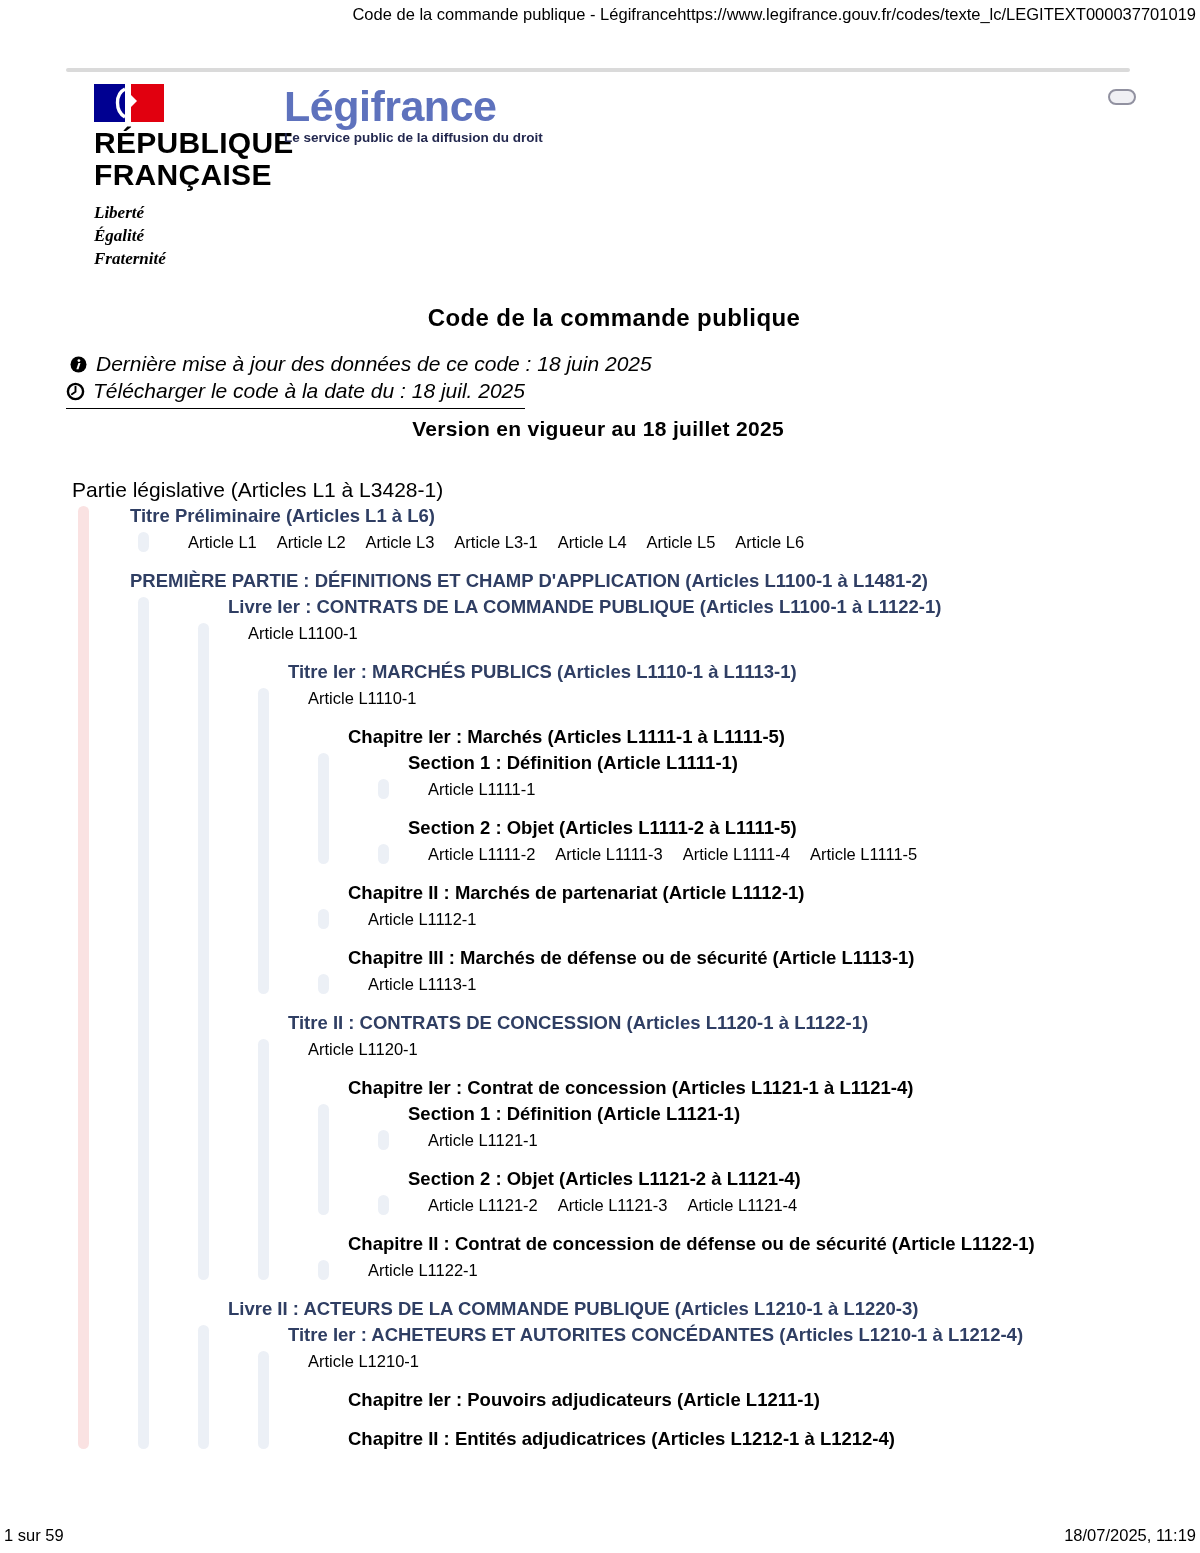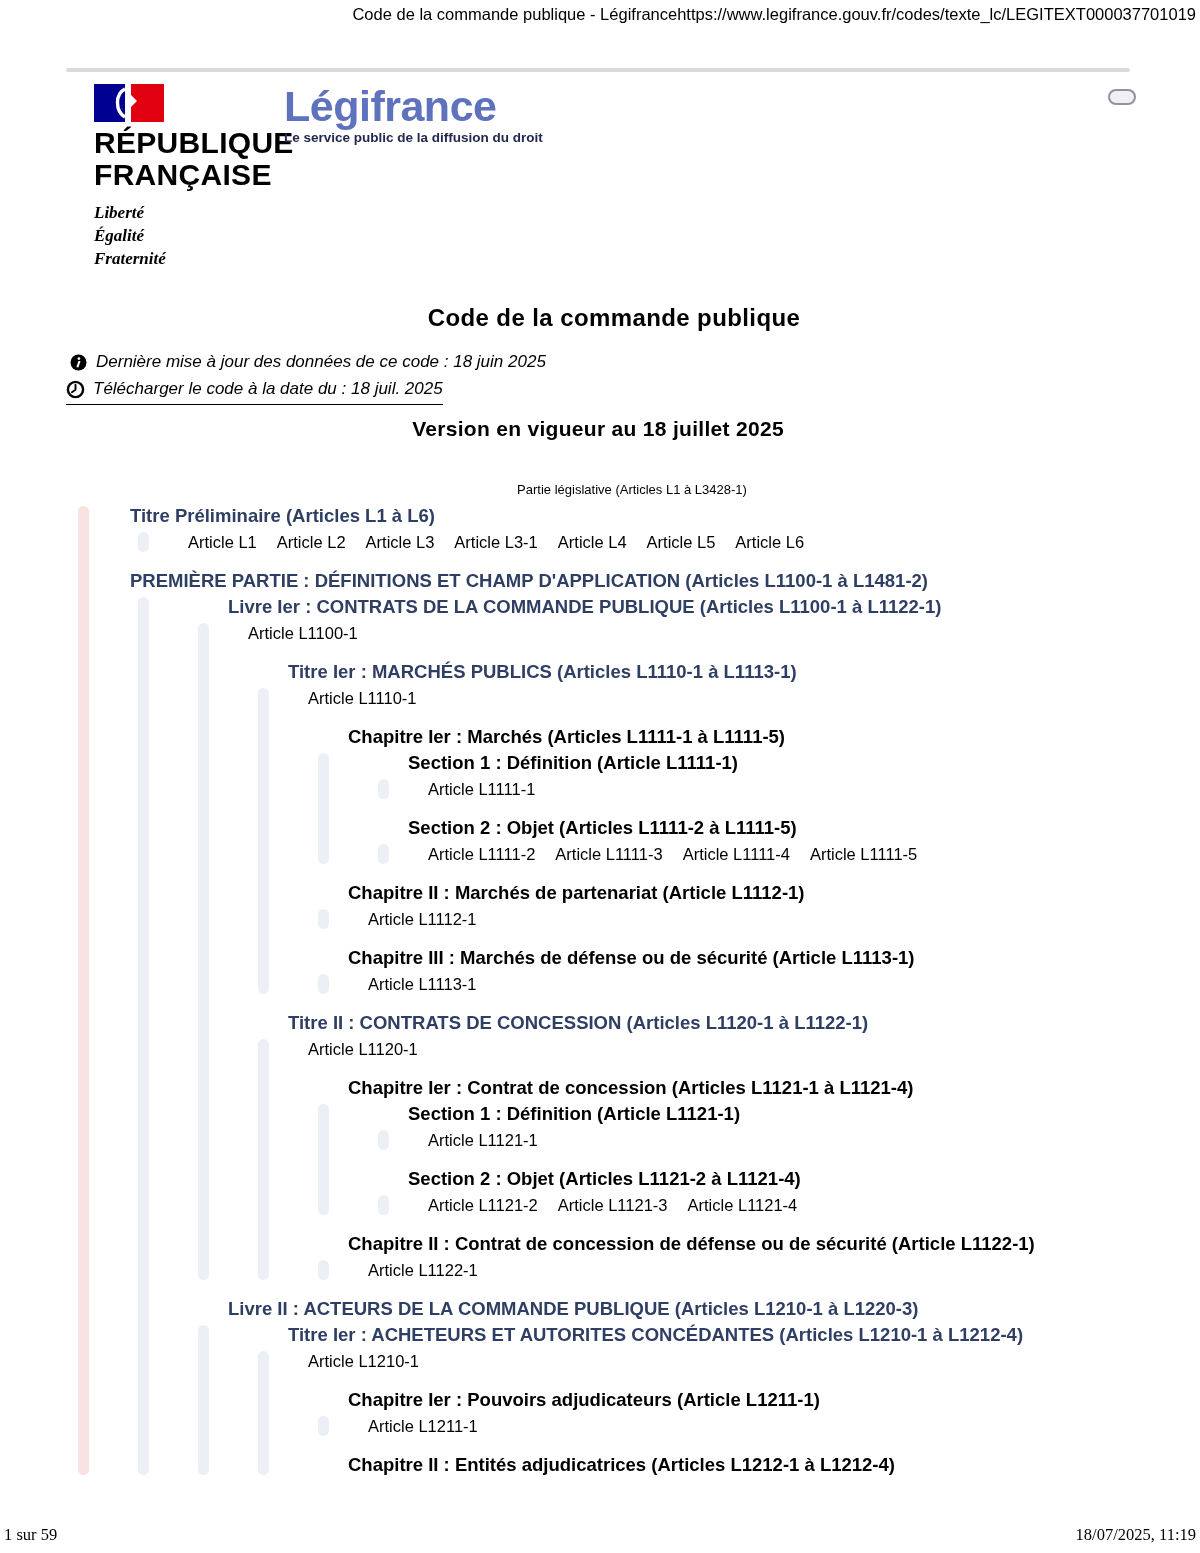--- a/index.html
+++ b/index.html
@@ -9,21 +9,21 @@
   }
   
   .print-header{
     position:absolute;top:5px;left:4px;right:4px;
     display:flex;justify-content:flex-end;
     font-family:Liberation Sans, sans-serif;font-size:16.5px;color:#000;
   }
   .print-footer{
     position:absolute;bottom:8px;left:4px;right:4px;
     display:flex;justify-content:space-between;
-    font-family:Liberation Serif, serif;font-size:16.5px;color:#000;
+    font-family:Liberation Sans, sans-serif;font-size:16.5px;color:#000;
   }
   .top-rule{
     position:absolute;top:68px;left:66px;width:1064px;height:4px;
     background:#dadada;border-radius:2px;
   }
   .reader-pill{
     position:absolute;top:89px;left:1108px;width:24px;height:12px;
     border:2px solid #9191a0;border-radius:8px;background:#f0f0f4;
   }
   
@@ -34,36 +34,36 @@
   .lf{position:absolute;top:84px;left:284px;}
   .lf-name{font-size:43px;line-height:44px;font-weight:bold;color:var(--logo-blue,#5e72bd);letter-spacing:-.5px;}
   .lf-tag{font-size:13.5px;font-weight:bold;color:#23284f;margin-top:2px;}
   
   .page-title{
     position:absolute;top:288px;left:66px;width:1064px;margin:16px;
     text-align:center;font-size:24px;font-weight:bold;letter-spacing:.4px;
   }
   .meta-line{
     position:absolute;left:70px;display:flex;align-items:center;gap:9px;
-    font-style:italic;font-size:17px;
+    font-style:italic;font-size:21px;
   }
   .meta-update{top:352px;}
   .meta-download{top:379px;left:66px;}
   .dl-link{
     display:inline-flex;align-items:center;gap:8px;color:#000;
     border-bottom:1.7px solid #000;padding-bottom:5px;cursor:pointer;
   }
   .version-title{
     position:absolute;top:417px;left:66px;width:1064px;margin:0;
     text-align:center;font-size:21px;font-weight:bold;letter-spacing:.3px;
   }
   
   .tree{position:absolute;top:477px;left:72px;right:8px;}
   .heading{font-size:18.5px;line-height:26px;padding-left:90px;}
-  .h-root{font-size:13px;font-weight:normal;color:#000;padding-left:0;cursor:pointer;text-align:center;}
+  .h-root{font-size:21px;font-weight:normal;color:#000;padding-left:0;cursor:pointer;}
   .h-navy{font-weight:bold;color:var(--accent-navy,#2f3e63);cursor:pointer;}
   .h-bold{font-weight:bold;color:#000;cursor:pointer;}
   .children{position:relative;}
   .children::before{
     content:"";position:absolute;left:0;top:3px;bottom:3px;width:11px;
     border-radius:6px;background:var(--bar-blue,#ecf0f6);
   }
   .children.d1{margin-left:6px;}
   .children.d1::before{background:var(--bar-pink,#fae2e2);}
   .children:not(.d1){margin-left:60px;}
@@ -215,23 +215,20 @@
             </div>
             <div class="node">
               <div class="heading h-navy">Livre II : ACTEURS DE LA COMMANDE PUBLIQUE (Articles L1210-1 à L1220-3)</div>
               <div class="children d3">
                 <div class="node">
                   <div class="heading h-navy">Titre Ier : ACHETEURS ET AUTORITES CONCÉDANTES (Articles L1210-1 à L1212-4)</div>
                   <div class="children d4">
                     <div class="article-list"><span class="article">Article L1210-1</span></div>
                     <div class="node">
                       <div class="heading h-bold">Chapitre Ier : Pouvoirs adjudicateurs (Article L1211-1)</div>
-                      <div class="children d5">
-                        <div class="article-list"><span class="article">Article L1211-1</span></div>
-                      </div>
                     </div>
                     <div class="node">
                       <div class="heading h-bold">Chapitre II : Entités adjudicatrices (Articles L1212-1 à L1212-4)</div>
                     </div>
                   </div>
                 </div>
               </div>
             </div>
           </div>
         </div>

